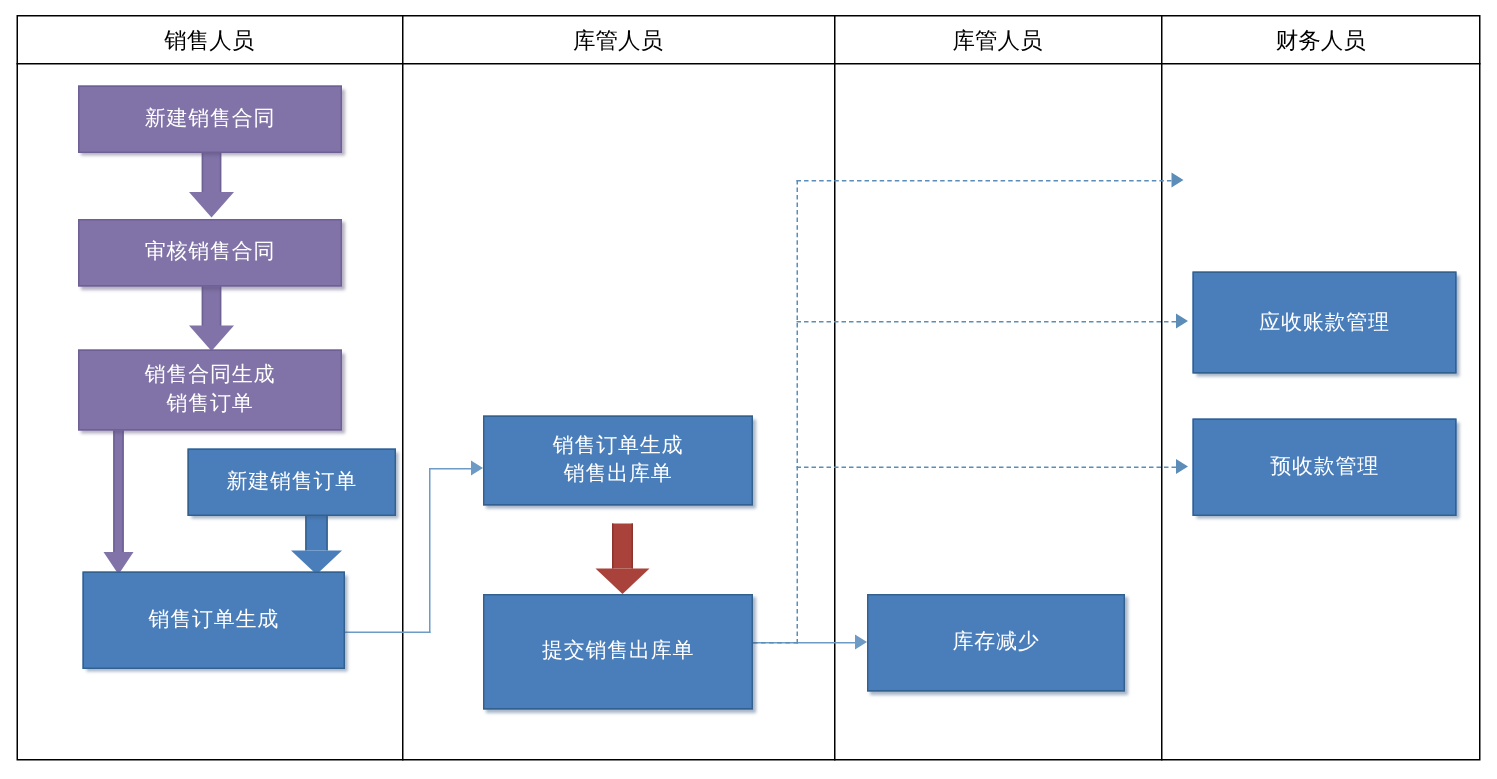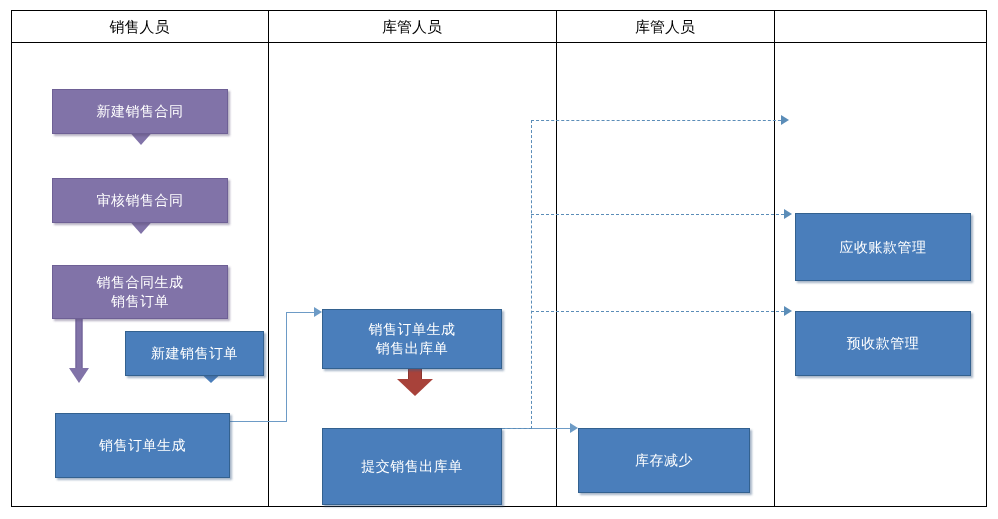--- a/index.html
+++ b/index.html
@@ -11,21 +11,21 @@
          border:1.6px solid #000000;box-sizing:border-box;}
   .hdr-sep{position:absolute;left:11px;top:42px;width:976px;height:0;
            border-top:1.6px solid #000000;}
   .vdiv{position:absolute;top:10px;width:0;height:497px;border-left:1.6px solid #000000;}
   .lane-title{position:absolute;top:12px;height:30px;line-height:30px;
               text-align:center;font-size:15px;color:#000;}
 
   
   .node{position:absolute;box-sizing:border-box;display:flex;align-items:center;
         justify-content:center;text-align:center;color:#ffffff;font-size:14px;
-        line-height:1.35;letter-spacing:.5px;margin-top:32px;}
+        line-height:1.35;letter-spacing:.5px;}
   .node.purple{background:#8173A8;border:1.4px solid #6E6095;
                box-shadow:2px 2px 2px rgba(90,80,120,.45);}
   .node.blue{background:#4A7EBB;border:1.4px solid #33618F;
              box-shadow:2px 2px 2px rgba(60,90,130,.45);}
 
   
   .ln{position:absolute;background:#6D9BC6;}
   .ln-h{height:1.4px;}
   .ln-v{width:1.4px;}
 
@@ -57,20 +57,21 @@
 
   <div class="frame"></div>
   <div class="hdr-sep"></div>
   <div class="vdiv" style="left:268px"></div>
   <div class="vdiv" style="left:556px"></div>
   <div class="vdiv" style="left:774px"></div>
 
   <div class="lane-title" style="left:11px;width:257px">销售人员</div>
   <div class="lane-title" style="left:268px;width:288px">库管人员</div>
   <div class="lane-title" style="left:556px;width:218px">库管人员</div>
+  <div class="lane-title" style="left:774px;width:213px">财务人员</div>
 
   <div class="ln ln-h" style="left:229px;top:421px;width:58px"></div>
   <div class="ln ln-v" style="left:286px;top:312px;height:110px"></div>
   <div class="ln ln-h" style="left:286px;top:312px;width:32px"></div>
   <div class="tip tip-solid" style="left:314px;top:307px"></div>
 
   <div class="ln ln-h" style="left:502px;top:428px;width:73px"></div>
   <div class="tip tip-solid" style="left:570px;top:423px"></div>
 
   <div class="dash-h" style="left:502px;top:428px;width:30px"></div>

